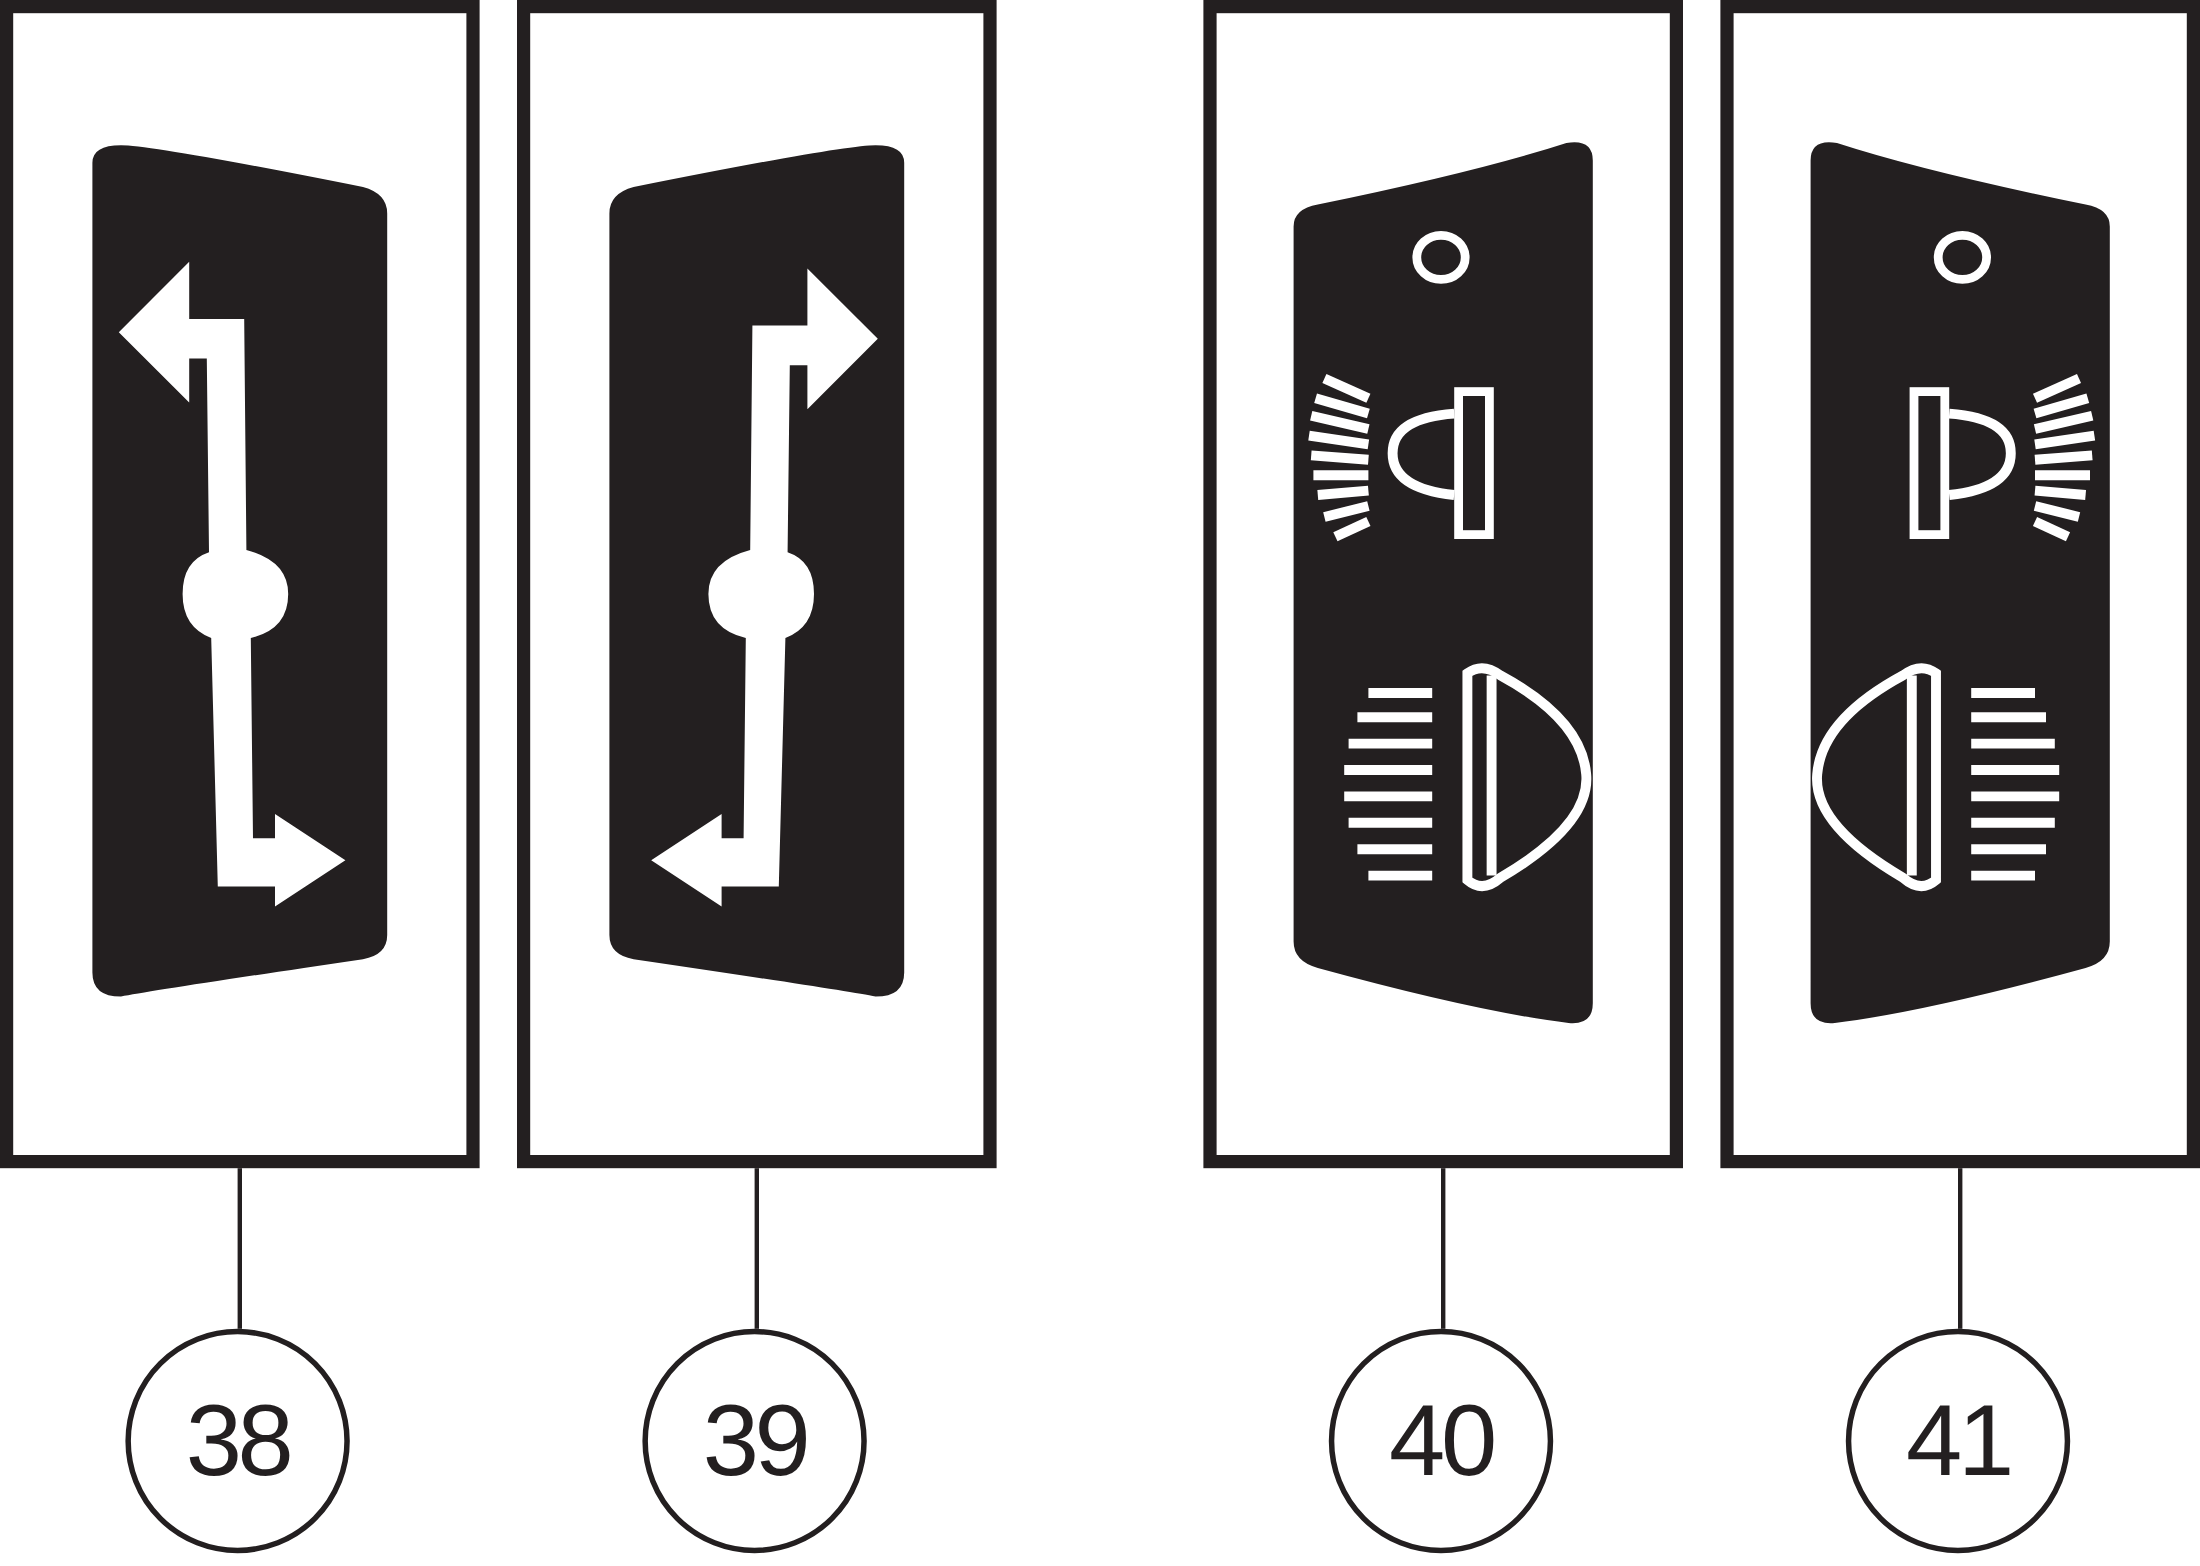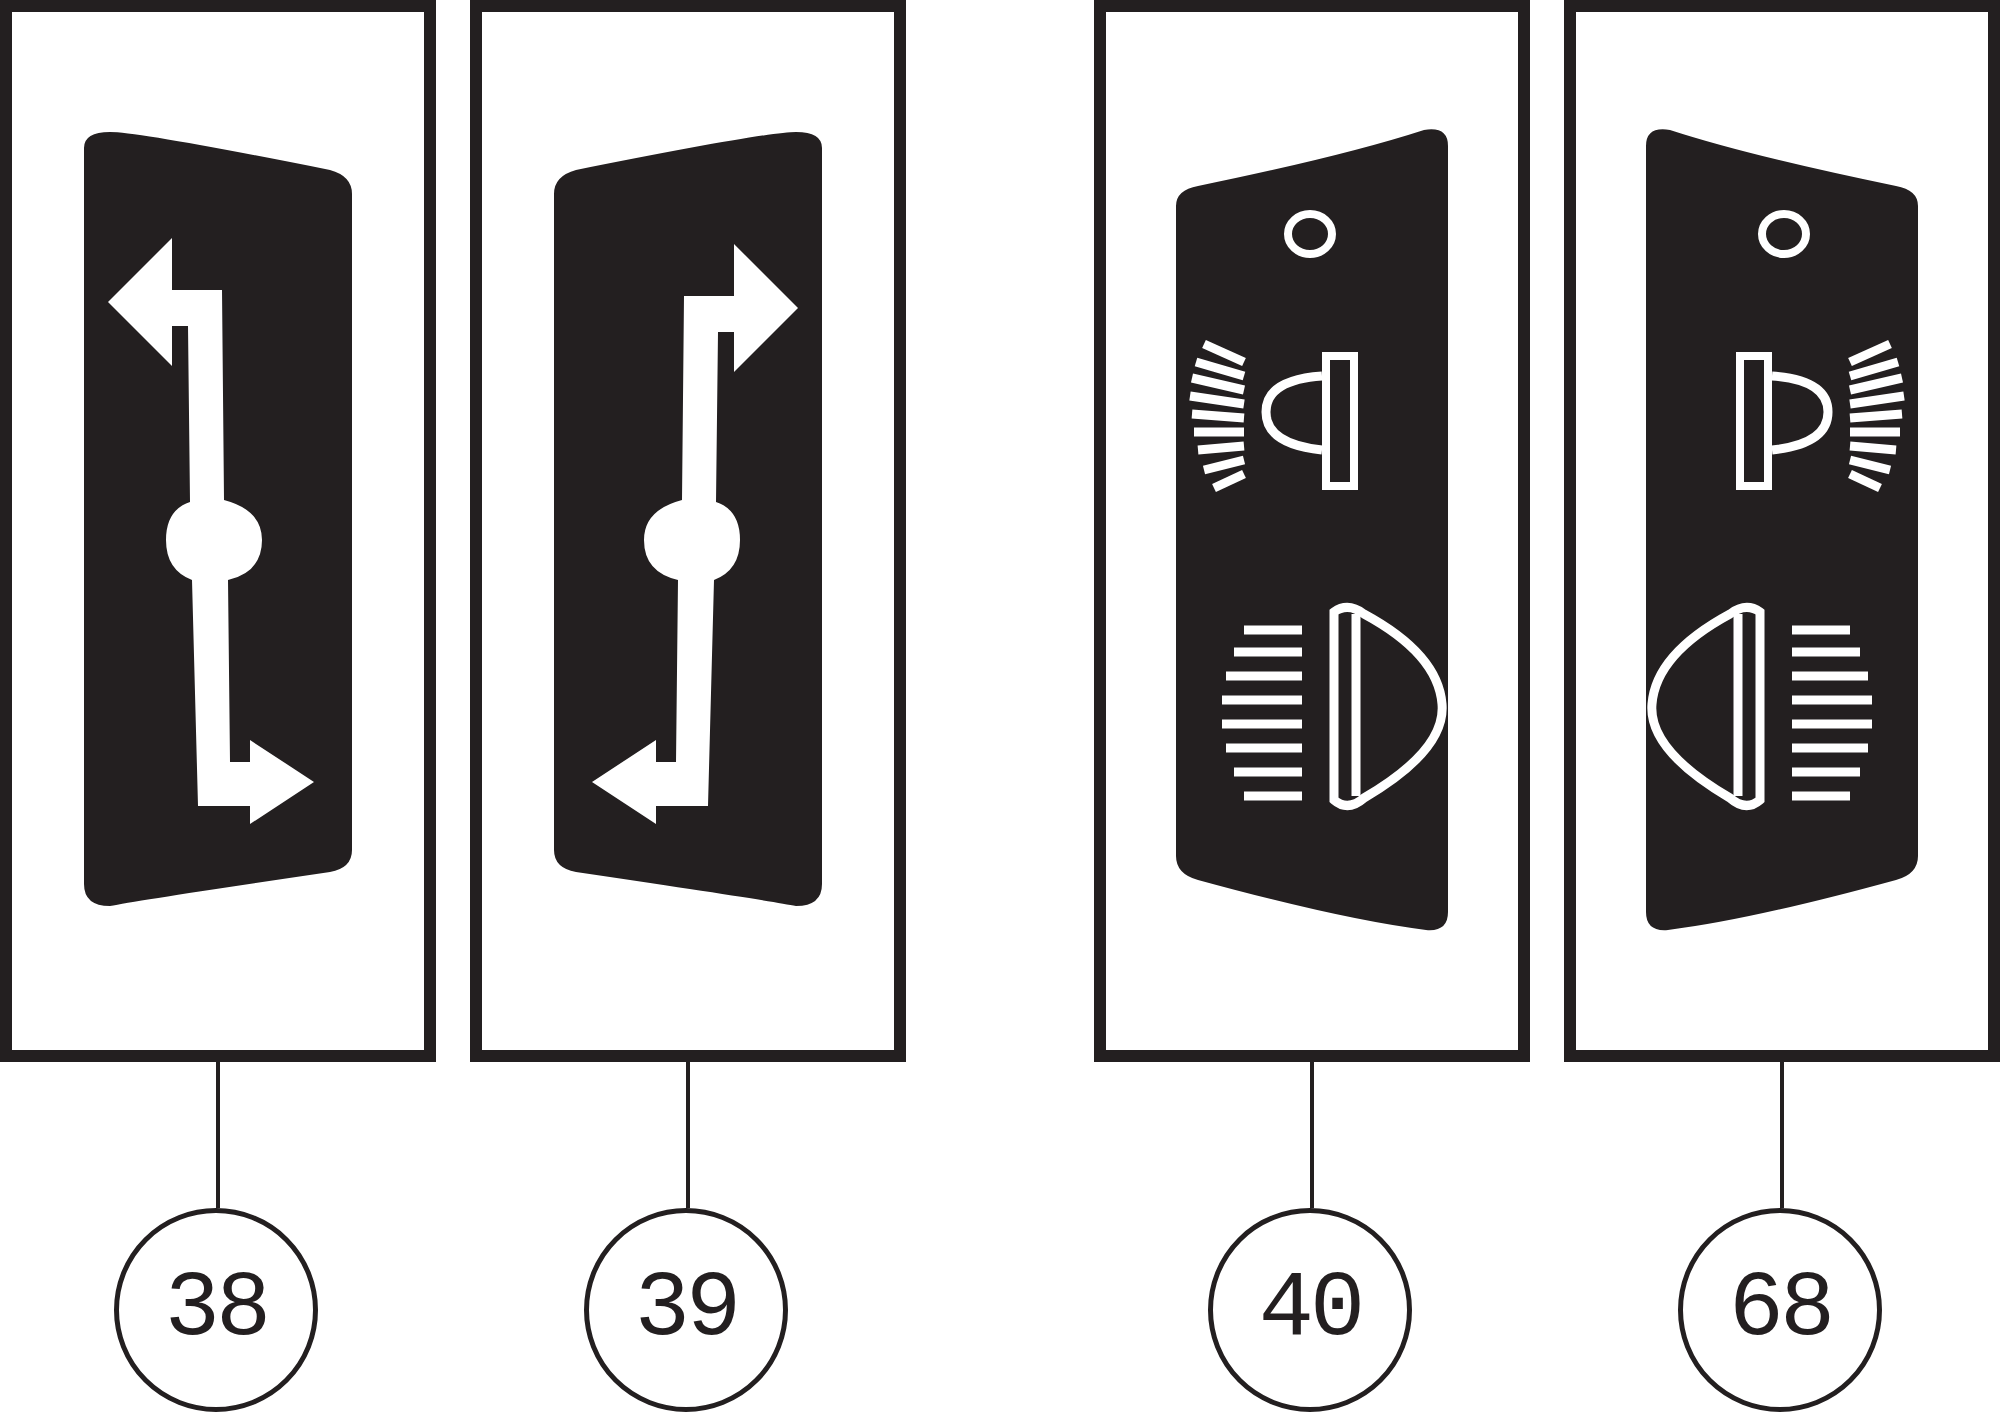--- a/index.html
+++ b/index.html
@@ -1,20 +1,20 @@
 <!DOCTYPE html>
 <html><head>
   <meta charset="utf-8">
   <style>
     html, body { margin:0; padding:0; background:#ffffff; }
     body { width:2000px; height:1424px; position:relative; overflow:hidden; font-family:"Liberation Sans", sans-serif; }
     .panel { position:absolute; box-sizing:border-box; border:12px solid #231f20; background:#fff; }
     .leader { position:absolute; width:4px; background:#231f20; }
     .callout { position:absolute; width:204px; height:204px; box-sizing:border-box; border:5px solid #231f20; border-radius:50%; background:#fff; display:flex; align-items:center; justify-content:center; }
-    .callout span { font-family:Liberation Mono, monospace; font-size:92px; color:#231f20; letter-spacing:-4px; line-height:1; }
+    .callout span { font-family:Liberation Sans, sans-serif; font-size:92px; color:#231f20; letter-spacing:-4px; line-height:1; }
     svg.icon { position:absolute; }
   </style>
 </head>
 <body>
 
 <div class="panel" style="left:0;top:0;width:436px;height:1062px;"></div>
 <svg class="icon" style="left:0;top:0;" width="436" height="1062" viewBox="0 0 436 1062">
   <path d="M84 148 Q84 132 110 132 Q140 132 330 170 Q352 176 352 194 L352 850 Q352 868 330 872 Q140 900 110 906 Q84 906 84 884 Z" fill="#231f20"></path>
   <path d="M108 302 L172 238 L172 290 L222 290 L224 500 Q262 510 262 540 Q262 572 228 580 L230 762 L250 762 L250 740 L314 782 L250 824 L250 806 L198 806 L192 580 Q166 570 166 540 Q166 510 190 502 L188 326 L172 326 L172 366 Z" fill="#ffffff"></path>
 </svg>
@@ -93,14 +93,14 @@
       <line x1="228" y1="676" x2="304" y2="676"></line>
     <line x1="228" y1="700" x2="308" y2="700"></line>
       <line x1="228" y1="724" x2="308" y2="724"></line>
       <line x1="228" y1="748" x2="304" y2="748"></line>
     <line x1="228" y1="772" x2="296" y2="772"></line>
       <line x1="228" y1="796" x2="286" y2="796"></line>
   </g>
 </svg>
 <div class="leader" style="left:1780px;top:1062px;height:146px;"></div>
 <div class="callout" style="left:1678px;top:1208px;">
-    <span>68</span>
+    <span>41</span>
   </div>
 
 </body></html>

